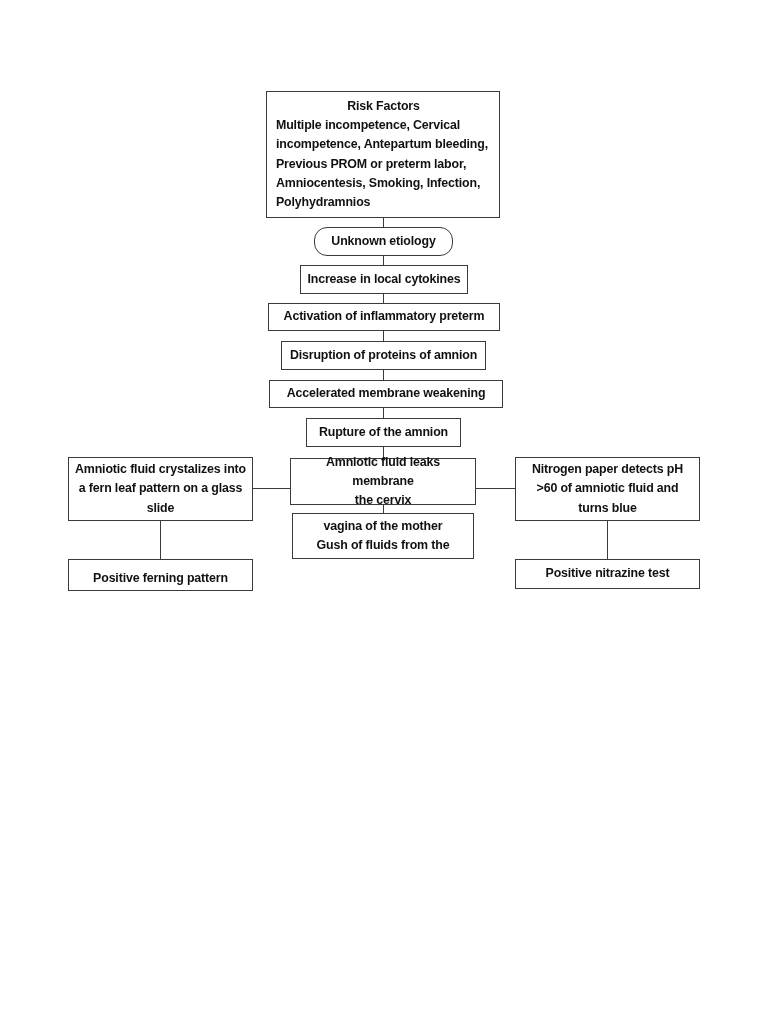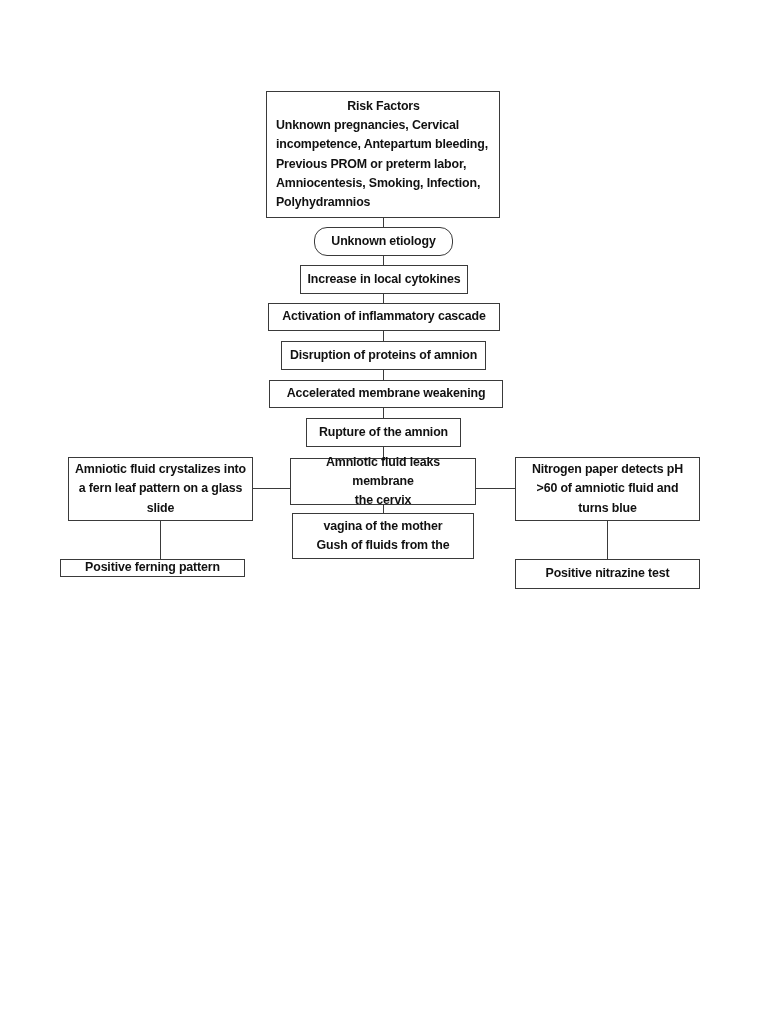--- a/index.html
+++ b/index.html
@@ -76,38 +76,38 @@
 
   <div class="conn conn-h" style="left:253px; top:488px; width:38px;"></div>
   <div class="conn conn-h" style="left:476px; top:488px; width:39px;"></div>
 
   <div class="conn conn-v" style="left:160px; top:520px; height:39px;"></div>
   <div class="conn conn-v" style="left:607px; top:520px; height:39px;"></div>
 
   <div class="node align-left" style="left:266px; top:91px; width:234px; height:127px; padding:6px 8px 6px 9px;">
     <span class="node-inner">
       <span class="node-title">Risk Factors</span>
-      <span class="node-body">Unknown pregnancies, Cervical</span>
+      <span class="node-body">Multiple incompetence, Cervical</span>
       <span class="node-body">incompetence, Antepartum bleeding,</span>
       <span class="node-body">Previous PROM or preterm labor,</span>
       <span class="node-body">Amniocentesis, Smoking, Infection,</span>
       <span class="node-body">Polyhydramnios</span>
     </span>
   </div>
 
   <div class="node" style="left:314px; top:227px; width:139px; height:29px;border-radius:13px;">
     <span>Unknown etiology</span>
   </div>
 
   <div class="node" style="left:300px; top:265px; width:168px; height:29px;">
     <span>Increase in local cytokines</span>
   </div>
 
   <div class="node" style="left:268px; top:303px; width:232px; height:28px;">
-    <span>Activation of inflammatory cascade</span>
+    <span>Activation of inflammatory preterm</span>
   </div>
 
   <div class="node" style="left:281px; top:341px; width:205px; height:29px;">
     <span>Disruption of proteins of amnion</span>
   </div>
 
   <div class="node" style="left:269px; top:380px; width:234px; height:28px;">
     <span>Accelerated membrane weakening</span>
   </div>
 
@@ -130,21 +130,21 @@
   </div>
 
   <div class="node" style="left:68px; top:457px; width:185px; height:64px;">
     <span class="node-inner">
       <span class="node-title">Amniotic fluid crystalizes into</span>
       <span class="node-title">a fern leaf pattern on a glass</span>
       <span class="node-title">slide</span>
     </span>
   </div>
 
-  <div class="node" style="left:60px; top:559px; width:185px; height:18px;">
+  <div class="node" style="left:68px; top:559px; width:185px; height:32px;align-items:flex-end;">
     <span>Positive ferning pattern</span>
   </div>
 
   <div class="node" style="left:515px; top:457px; width:185px; height:64px;">
     <span class="node-inner">
       <span class="node-title">Nitrogen paper detects pH</span>
       <span class="node-title">&gt;60 of amniotic fluid and</span>
       <span class="node-title">turns blue</span>
     </span>
   </div>

